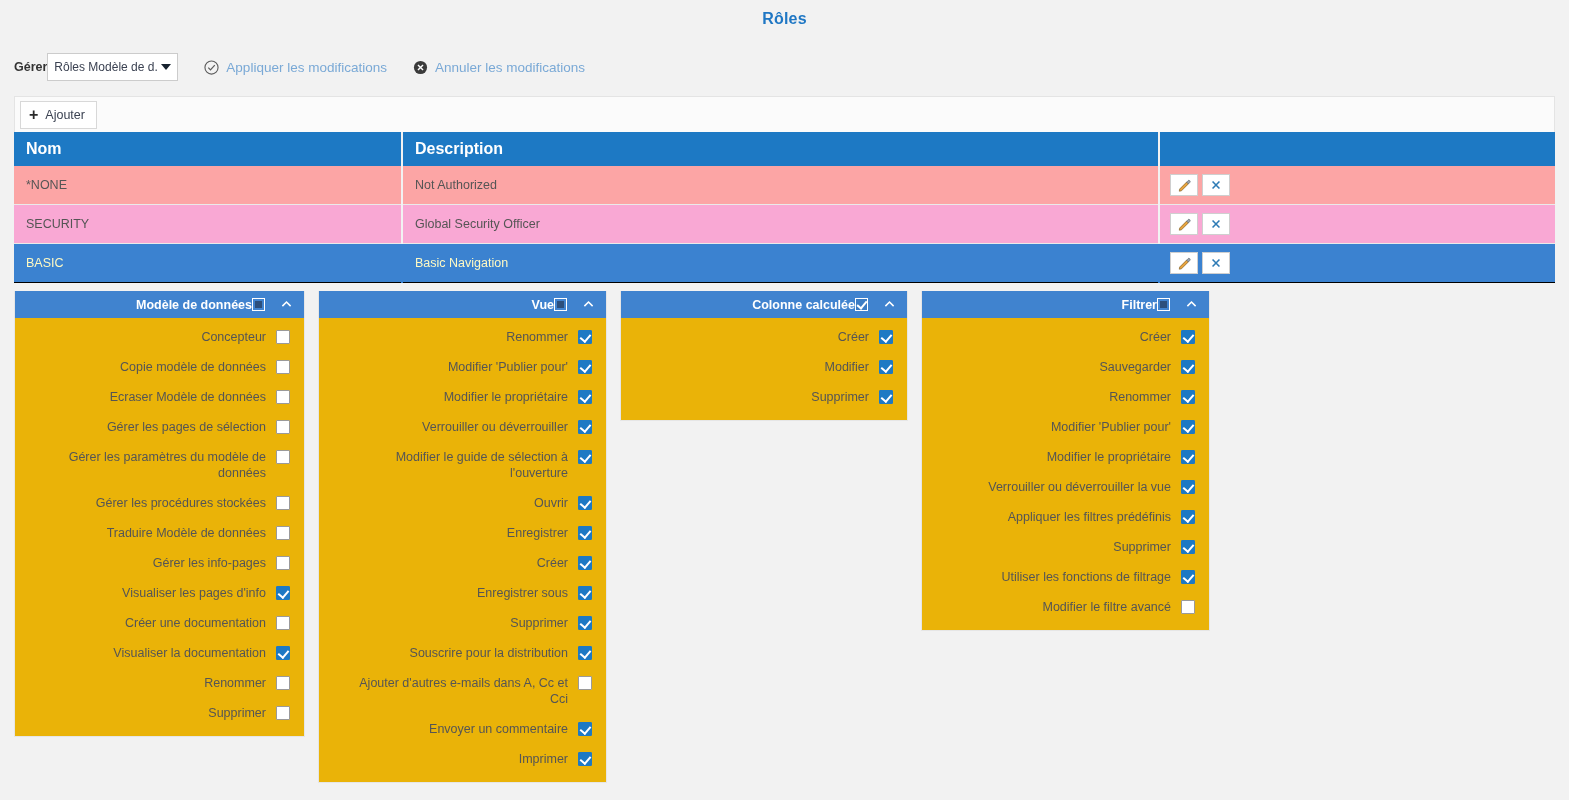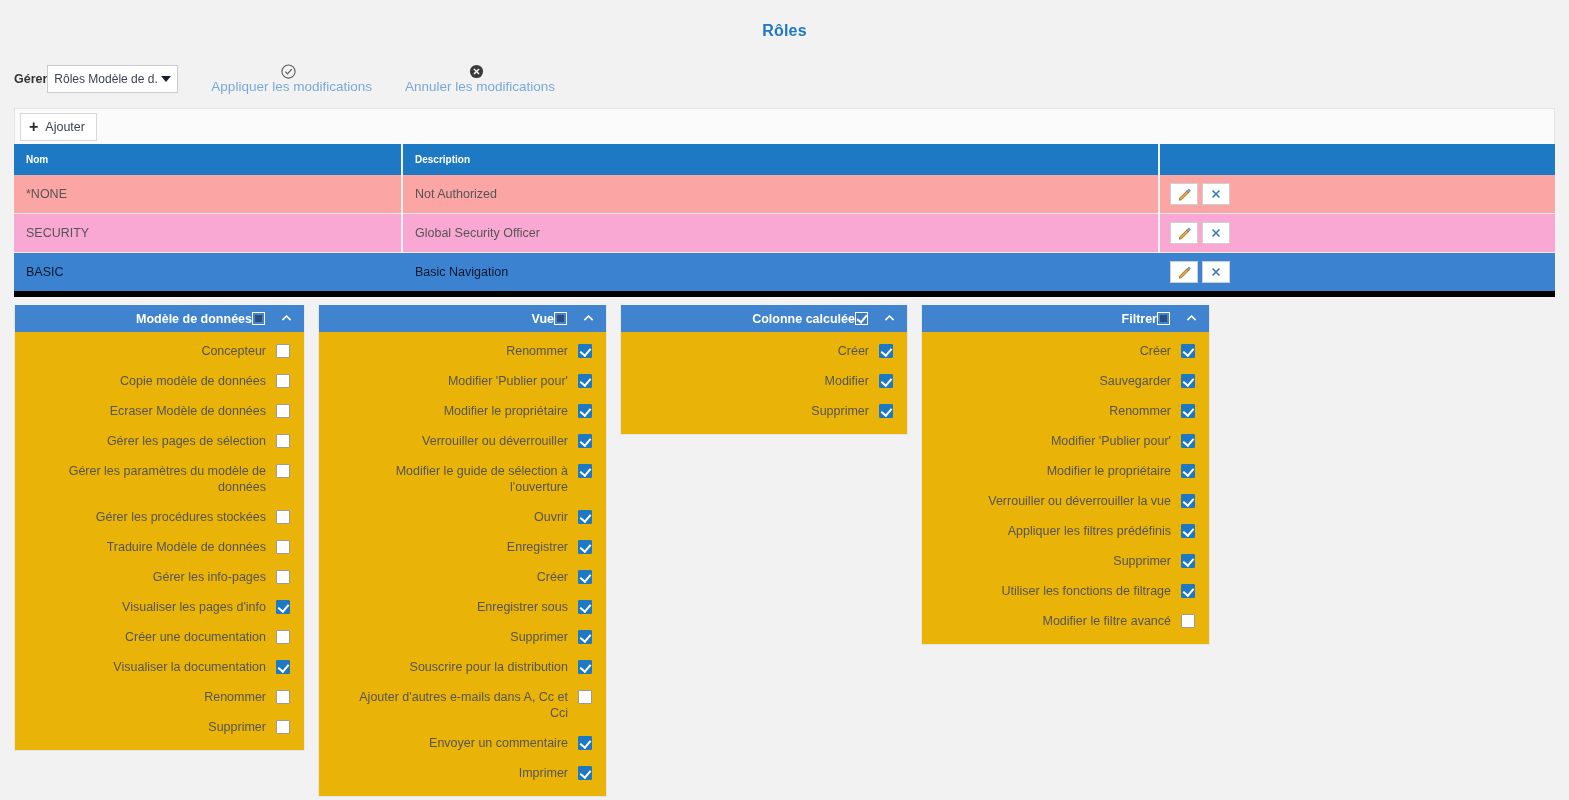--- a/index.html
+++ b/index.html
@@ -10,21 +10,21 @@
     font-family: "Liberation Sans", sans-serif;
     overflow: hidden;
   }
 
   
   .page-title {
     text-align: center;
     color: #1f77c4;
     font-size: 16px;
     font-weight: bold;
-    padding-top: 22px;
+    padding-top: 10px;
     letter-spacing: .2px;
   }
 
   
   .toolbar {
     display: flex;
     align-items: center;
     padding: 0 14px;
     margin-top: 24px;
     height: 30px;
@@ -55,21 +55,20 @@
     margin-left: 4px;
   }
   .action-link {
     display: flex;
     align-items: center;
     margin-left: 26px;
     color: #7aa9d6;
     font-size: 13.5px;
     cursor: pointer;
     white-space: nowrap;
-    flex-direction: column;
   }
   .action-link .lbl { margin-left: 7px; }
   .ic-check-circle, .ic-x-circle {
     width: 15px; height: 15px;
     flex: 0 0 15px;
   }
 
   
   .add-bar {
     margin: 14px 14px 0 14px;
@@ -104,40 +103,40 @@
   
   .roles-table {
     margin: 0 14px;
     width: calc(100% - 28px);
     border-collapse: collapse;
     table-layout: fixed;
   }
   .roles-table th {
     background: #1d79c4;
     color: #fff;
-    font-size: 10px;
+    font-size: 16px;
     font-weight: bold;
     text-align: left;
     padding: 8px 0 8px 12px;
     height: 31px;
     border-right: 2px solid #f2f2f2;
   }
   .roles-table th:last-child { border-right: none; }
   .roles-table td {
     font-size: 12.5px;
     color: #555;
     padding: 8px 0 8px 12px;
     height: 32px;
     border-bottom: 1px solid #eaeaea;
     border-right: 2px solid #f2f2f2;
     background: #fca5a5;
   }
   .roles-table td:last-child { border-right: none; }
   tr.alt td { background: #f9a8d4; }
-  tr.sel td { background: #3b82d0; color: #0f172a; border-bottom: 6px solid #000000; border-right-color:#3b82d0;}
+  tr.sel td { background: #3b82d0; color: #fef9c3; border-bottom: 1px solid #000000; border-right-color:#3b82d0;}
   tr.sel td.c-act { border-right: none; }
   td.c-act { padding-left: 10px; }
   .row-actions { display: flex; gap: 4px; }
   .icon-btn {
     width: 28px; height: 22px;
     background: #fff;
     border: 1px solid #cfcfcf;
     display: flex; align-items: center; justify-content: center;
     cursor: pointer;
   }

